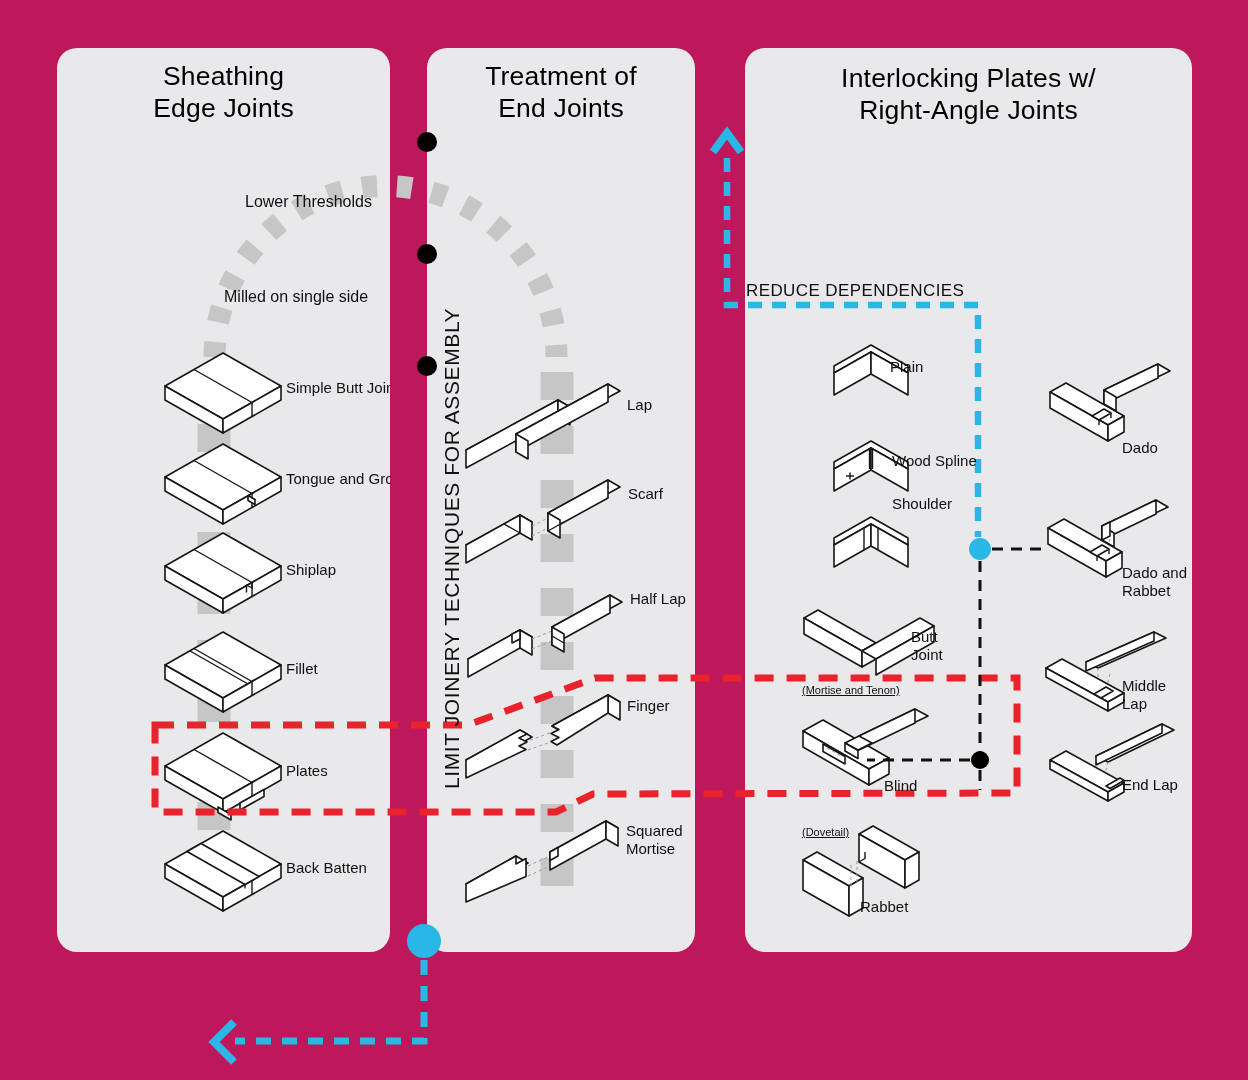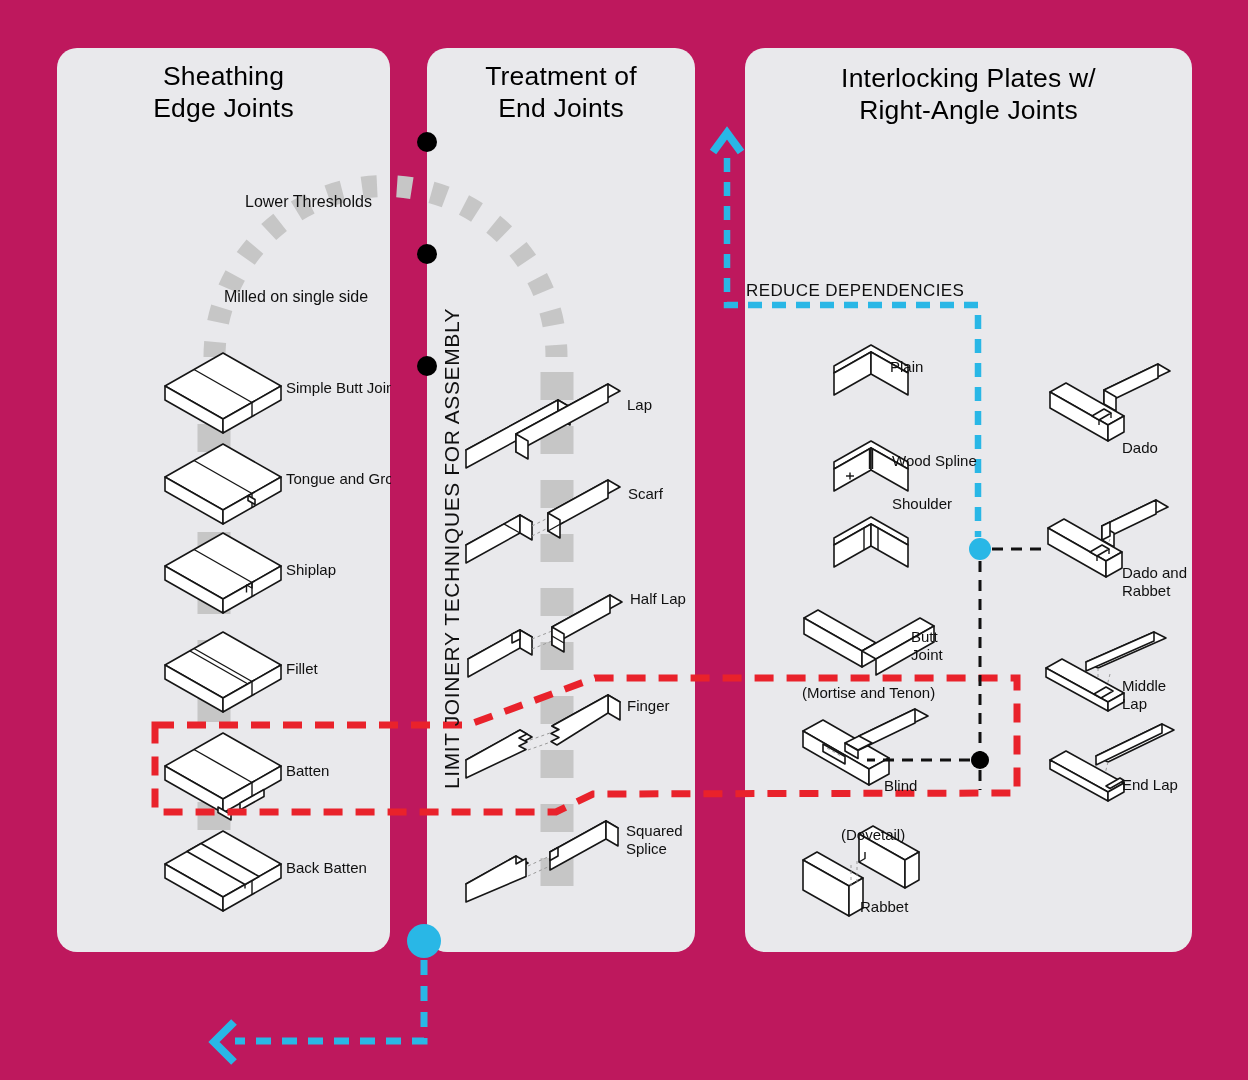--- a/index.html
+++ b/index.html
@@ -5,21 +5,21 @@
   html,body{margin:0;padding:0;background:#000;}
   .canvas{position:relative;width:1248px;height:1080px;background:#be185d;
           font-family:"Liberation Sans",sans-serif;overflow:hidden;}
   .panel{position:absolute;background:#e9e9ec;border-radius:20px;z-index:1;}
   .ptitle{position:absolute;z-index:6;text-align:center;font-size:26.5px;line-height:1.22;
           color:#000;letter-spacing:.2px;}
   .ptitle span{display:block;}
   .lbl{position:absolute;z-index:6;font-size:15px;line-height:1.18;color:#101010;}
   .nowrap{white-space:nowrap;}
   .clip{overflow:hidden;white-space:nowrap;}
-  .cap{position:absolute;z-index:6;font-size:15px;color:#101010;white-space:nowrap;}
+  .cap{position:absolute;z-index:6;font-size:11px;color:#101010;white-space:nowrap;text-decoration:underline;}
   .ann{position:absolute;z-index:6;font-size:16px;color:#101010;white-space:nowrap;overflow:hidden;}
   .dep{position:absolute;z-index:6;font-size:17px;color:#101010;letter-spacing:.4px;white-space:nowrap;}
   .vlabel{position:absolute;z-index:6;left:217px;top:542px;width:470px;height:24px;
           font-size:21px;letter-spacing:.6px;color:#101010;text-align:center;white-space:nowrap;
           transform:rotate(-90deg);}
   svg.layer{position:absolute;left:0;top:0;}
   #spines{z-index:2;} #illus{z-index:3;} #connect{z-index:4;}
   .wb{fill:#fff;stroke:#161616;stroke-width:1.6;stroke-linejoin:round;}
   .ln{fill:none;stroke:#161616;stroke-width:1.4;stroke-linejoin:round;}
   .gd{fill:none;stroke:#9a9a9a;stroke-width:1;stroke-dasharray:3 3;}
@@ -261,36 +261,36 @@
 
   <div class="ann" style="left:245px;top:193px;width:145px;">Lower Thresholds</div>
   <div class="ann" style="left:224px;top:288px;width:166px;">Milled on single side</div>
   <div class="dep" style="left:746px;top:281px;">REDUCE DEPENDENCIES</div>
   <div class="vlabel">LIMIT JOINERY TECHNIQUES FOR ASSEMBLY</div>
 
   <div class="lbl clip" style="left:286px;top:379px;width:105px;">Simple Butt Joint</div>
   <div class="lbl clip" style="left:286px;top:470px;width:105px;">Tongue and Groove</div>
   <div class="lbl nowrap" style="left:286px;top:561px;">Shiplap</div>
   <div class="lbl nowrap" style="left:286px;top:660px;">Fillet</div>
-  <div class="lbl nowrap" style="left:286px;top:762px;">Batten</div>
+  <div class="lbl nowrap" style="left:286px;top:762px;">Plates</div>
   <div class="lbl nowrap" style="left:286px;top:859px;text-align:right;">Back Batten</div>
 
   <div class="lbl nowrap" style="left:627px;top:396px;">Lap</div>
   <div class="lbl nowrap" style="left:628px;top:485px;">Scarf</div>
   <div class="lbl nowrap" style="left:630px;top:590px;">Half Lap</div>
   <div class="lbl nowrap" style="left:627px;top:697px;">Finger</div>
-  <div class="lbl" style="left:626px;top:822px;width:72px;">Squared Splice</div>
+  <div class="lbl" style="left:626px;top:822px;width:72px;">Squared Mortise</div>
 
   <div class="lbl nowrap" style="left:890px;top:358px;">Plain</div>
   <div class="lbl nowrap" style="left:892px;top:452px;">Wood Spline</div>
   <div class="lbl nowrap" style="left:892px;top:495px;">Shoulder</div>
   <div class="lbl" style="left:911px;top:628px;width:48px;">Butt Joint</div>
   <div class="cap" style="left:802px;top:684px;">(Mortise and Tenon)</div>
   <div class="lbl nowrap" style="left:884px;top:777px;">Blind</div>
-  <div class="cap" style="left:802px;top:826px;margin-left:39px;">(Dovetail)</div>
+  <div class="cap" style="left:802px;top:826px;">(Dovetail)</div>
   <div class="lbl nowrap" style="left:860px;top:898px;">Rabbet</div>
 
   <div class="lbl nowrap" style="left:1122px;top:439px;">Dado</div>
   <div class="lbl" style="left:1122px;top:564px;width:70px;">Dado and Rabbet</div>
   <div class="lbl" style="left:1122px;top:677px;width:52px;">Middle Lap</div>
   <div class="lbl nowrap" style="left:1122px;top:776px;">End Lap</div>
 
 </div>
 
 </body></html>

